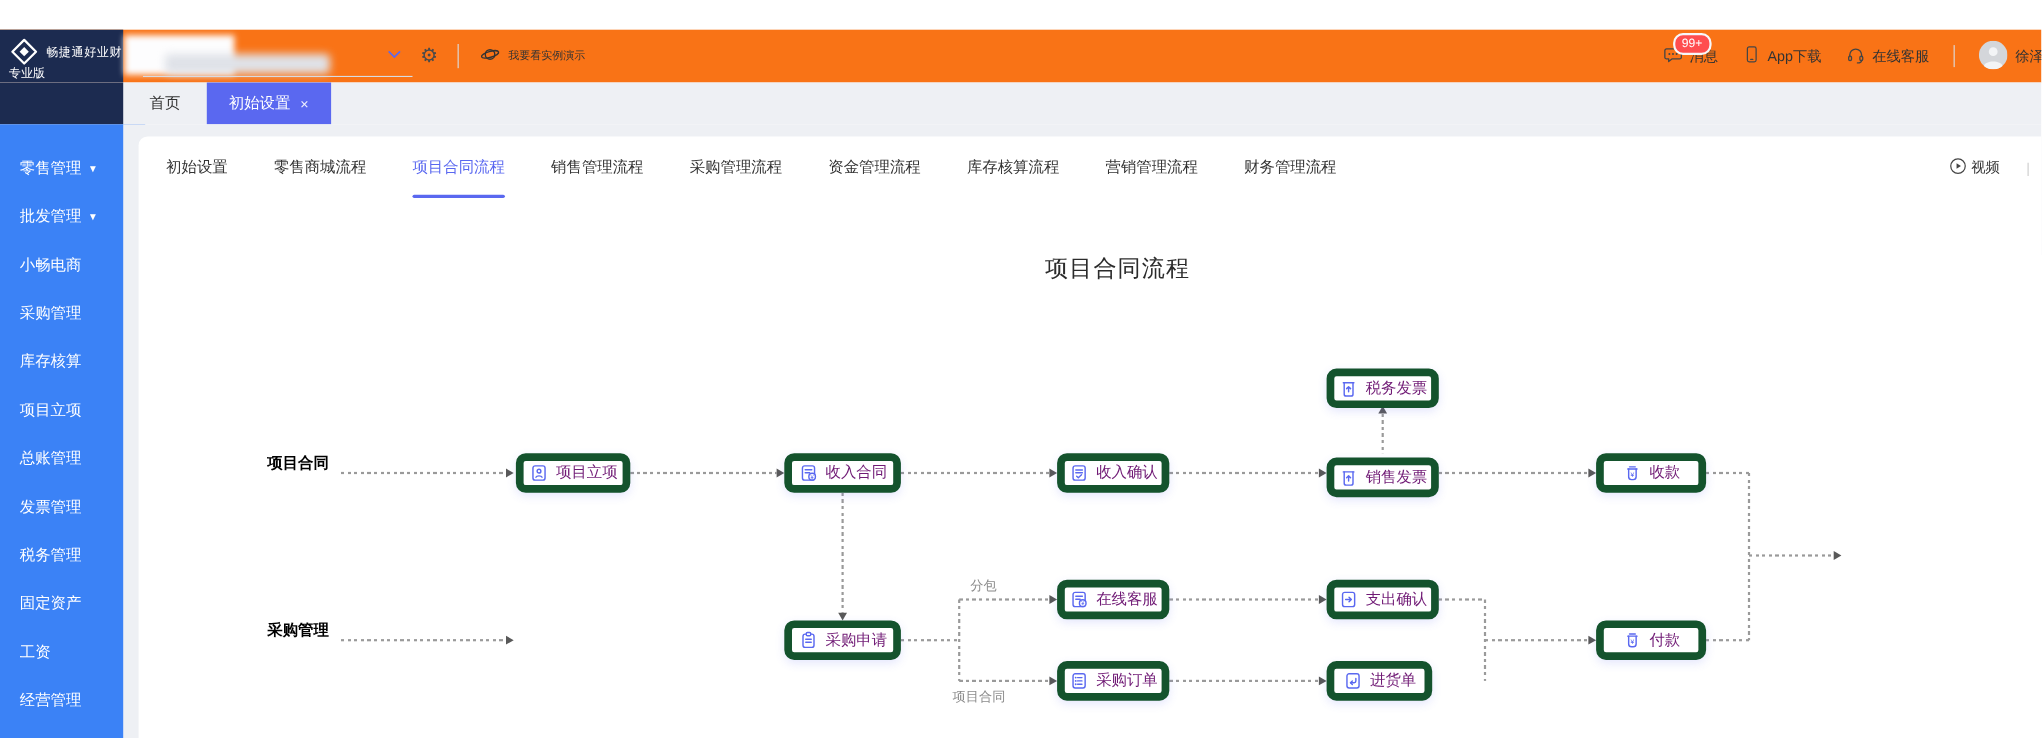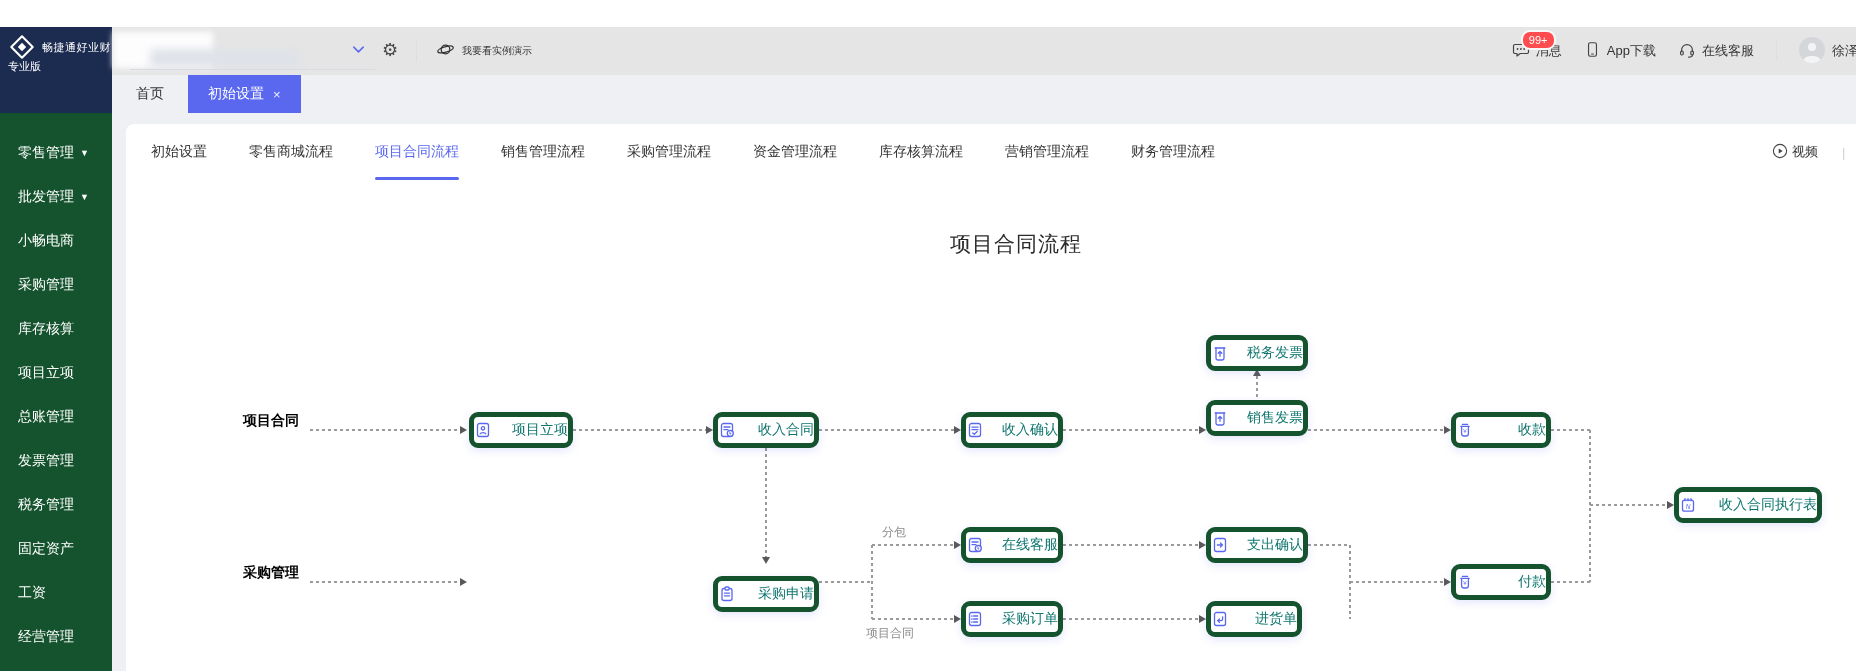--- a/index.html
+++ b/index.html
@@ -3,21 +3,21 @@
 <meta charset="utf-8">
 <style>
   * { margin:0; padding:0; box-sizing:border-box; }
   body { font-family:"Liberation Sans","DejaVu Sans",sans-serif; background:#fff; }
   .screen { position:relative; width:1856px; height:671px; overflow:hidden; background:#fff; }
 
   
   .browser-strip { position:absolute; left:0; top:0; width:100%; height:27px; background:#ffffff; }
 
   
-  .header { position:absolute; left:0; top:27px; width:100%; height:48px; background:#e5e5e5; }
+  .header { position:absolute; left:0; top:27px; width:100%; height:48px; background:#f97316; }
   .logo-block { position:absolute; left:0; top:0; width:112px; height:48px; background:#1c2b50; color:#fff; }
   .logo-glyph { position:absolute; left:8px; top:6px; }
   .brand-name { position:absolute; left:42px; top:13px; font-size:11px; color:#fff; white-space:nowrap; letter-spacing:.5px; }
   .brand-edition { position:absolute; left:8px; top:32px; font-size:11px; color:#fff; }
   .blur-a { position:absolute; left:113px; top:5px; width:100px; height:36px; background:#fdfdfe; filter:blur(3px); }
   .blur-b { position:absolute; left:150px; top:22px; width:150px; height:18px; background:#dfe2e8; filter:blur(4px); border-radius:4px; }
   .select-underline { position:absolute; left:130px; top:42px; width:245px; height:1px; background:#d8dbe2; }
   .hdr-chevron { position:absolute; left:350px; top:14px; }
   .hdr-gear { position:absolute; left:382px; top:9px; font-size:18px; color:#4a4a4a; line-height:28px; cursor:pointer; }
   .hdr-div1 { position:absolute; left:416px; top:13px; width:1px; height:22px; background:#dcdee3; }
@@ -31,21 +31,21 @@
 
   
   .tab-strip { position:absolute; left:0; top:75px; width:100%; height:38px; background:#eef0f4; }
   .tab-strip .sidebar-corner { position:absolute; left:0; top:0; width:112px; height:38px; background:#1c2b50; }
   .wtabs { position:absolute; left:112px; top:0; height:38px; display:flex; }
   .wtab { height:38px; display:flex; align-items:center; justify-content:center; padding:0 24px; font-size:14px; color:#333; cursor:pointer; }
   .wtab.active { background:#5a68f0; color:#fff; padding:0 20px; }
   .wtab .close { margin-left:9px; font-size:13px; opacity:.9; }
 
   
-  .sidebar { position:absolute; left:0; top:113px; width:132px; height:558px; background:#14532d; }
+  .sidebar { position:absolute; left:0; top:113px; width:132px; height:558px; background:#3b82f6; }
   .side-item { height:44px; line-height:44px; padding-left:18px; color:#ffffff; font-size:14px; font-weight:500; cursor:pointer; white-space:nowrap; }
   .side-item .arr { font-size:9px; margin-left:6px; vertical-align:1px; }
   .side-list { padding-top:17px; }
 
   
   .main { position:absolute; left:112px; top:113px; width:1744px; height:558px; background:#eef0f4; }
   .card { position:absolute; left:14px; top:11px; width:1730px; height:547px; background:#ffffff; border-radius:8px 0 0 0; overflow:hidden; }
 
   
   .flow-tabs { position:absolute; left:0; top:0; width:100%; height:56px; display:flex; align-items:center; gap:42px; padding-left:25px; }
@@ -53,21 +53,21 @@
   .ftab.active { color:#5a68f0; }
   .ftab.active::after { content:""; position:absolute; left:0; right:0; bottom:0; height:3px; background:#5a68f0; border-radius:2px; }
   .tab-actions { position:absolute; left:1646px; top:0; height:56px; display:flex; align-items:center; gap:22px; font-size:13px; color:#333; white-space:nowrap; }
   .tab-actions .sep { color:#d0d0d0; margin:0 2px; }
   .tab-actions .act { display:flex; align-items:center; gap:4px; cursor:pointer; }
 
   
   .canvas { position:absolute; left:0; top:0; width:1730px; height:547px; }
   .diagram-title { position:absolute; left:0; top:106px; width:1780px; text-align:center; font-size:21px; color:#2b2b2b; font-weight:500; letter-spacing:1px; }
   .lane-label { position:absolute; font-size:14px; font-weight:600; color:#000000; white-space:nowrap; }
-  .node { position:absolute; height:36px; background:#fff; border:5px solid #14532d; border-radius:9px; box-shadow:0 3px 9px rgba(93,107,240,.16); display:flex; align-items:center; justify-content:space-between; gap:7px; font-size:14px; color:#0f766e; cursor:pointer; white-space:nowrap; }
+  .node { position:absolute; height:36px; background:#fff; border:7px solid #14532d; border-radius:9px; box-shadow:0 3px 9px rgba(93,107,240,.16); display:flex; align-items:center; justify-content:center; gap:7px; font-size:14px; color:#701a75; cursor:pointer; white-space:nowrap; }
   .node svg { flex:0 0 auto; }
   .seg { position:absolute; }
   .seg-h { height:2px; background-image:repeating-linear-gradient(to right,#9a9a9a 0,#9a9a9a 3px,transparent 3px,transparent 6px); }
   .seg-v { width:2px; background-image:repeating-linear-gradient(to bottom,#9a9a9a 0,#9a9a9a 3px,transparent 3px,transparent 6px); }
   .head { position:absolute; width:0; height:0; }
   .head-right { border-top:4px solid transparent; border-bottom:4px solid transparent; border-left:7px solid #595959; }
   .head-up    { border-left:4px solid transparent; border-right:4px solid transparent; border-bottom:7px solid #595959; }
   .head-down  { border-left:4px solid transparent; border-right:4px solid transparent; border-top:7px solid #595959; }
   .edge-label { position:absolute; font-size:12px; color:#8c8c8c; white-space:nowrap; }
 </style>
@@ -283,21 +283,21 @@
           <div class="node" style="left: 835px; top: 288px; width: 102px;">
             <span style="display: inline-flex;">
               <svg width="18" height="18" viewBox="0 0 18 18" fill="none" stroke="#5a68f0" stroke-width="1.3" stroke-linecap="round" stroke-linejoin="round">
                 <rect x="3.5" y="2.5" width="11" height="13" rx="2"></rect>
                 <path d="M6 6.2h6M6 8.7h6"></path>
                 <path d="M6.8 11.9l1.5 1.4 2.9-2.8"></path>
               </svg>
             </span>
             <span>收入确认</span>
           </div>
-          <div class="node" style="left: 1080px; top: 276px; width: 102px;">
+          <div class="node" style="left: 1080px; top: 292px; width: 102px;">
             <span style="display: inline-flex;">
               <svg width="18" height="18" viewBox="0 0 18 18" fill="none" stroke="#5a68f0" stroke-width="1.3" stroke-linecap="round" stroke-linejoin="round">
                 <path d="M4.2 4h9.6"></path>
                 <path d="M5 4v10.3a1.7 1.7 0 0 0 1.7 1.7h4.6a1.7 1.7 0 0 0 1.7-1.7V4"></path>
                 <path d="M9 12.2V7.6M7.2 9.3L9 7.5l1.8 1.8"></path>
               </svg>
             </span>
             <span>销售发票</span>
           </div>
           <div class="node" style="left: 1325px; top: 288px; width: 100px;">
@@ -314,31 +314,21 @@
           <div class="node" style="left: 1080px; top: 211px; width: 102px;">
             <span style="display: inline-flex;">
               <svg width="18" height="18" viewBox="0 0 18 18" fill="none" stroke="#5a68f0" stroke-width="1.3" stroke-linecap="round" stroke-linejoin="round">
                 <path d="M4.2 4h9.6"></path>
                 <path d="M5 4v10.3a1.7 1.7 0 0 0 1.7 1.7h4.6a1.7 1.7 0 0 0 1.7-1.7V4"></path>
                 <path d="M9 12.2V7.6M7.2 9.3L9 7.5l1.8 1.8"></path>
               </svg>
             </span>
             <span>税务发票</span>
           </div>
-          <div class="node" style="left: 1548px; top: 363px; width: 148px;">
-            <span style="display: inline-flex;">
-              <svg width="18" height="18" viewBox="0 0 18 18" fill="none" stroke="#5a68f0" stroke-width="1.3" stroke-linecap="round" stroke-linejoin="round">
-                <rect x="3.5" y="4.2" width="11" height="11" rx="2"></rect>
-                <path d="M6 2.6v2.2M9 2.6v2.2M12 2.6v2.2"></path>
-                <text x="9" y="12.6" text-anchor="middle" font-size="6.5" font-style="italic" fill="#5a68f0" stroke="none">N</text>
-              </svg>
-            </span>
-            <span>收入合同执行表</span>
-          </div>
-          <div class="node" style="left: 587px; top: 440px; width: 106px; margin-top: 12px;">
+          <div class="node" style="left: 587px; top: 440px; width: 106px;">
             <span style="display: inline-flex;">
               <svg width="18" height="18" viewBox="0 0 18 18" fill="none" stroke="#5a68f0" stroke-width="1.3" stroke-linecap="round" stroke-linejoin="round">
                 <rect x="4" y="3.5" width="10" height="12" rx="2"></rect>
                 <rect x="7" y="2" width="4" height="3" rx="1" fill="#fff"></rect>
                 <path d="M6.5 8.2h5M6.5 10.8h5"></path>
               </svg>
             </span>
             <span>采购申请</span>
           </div>
           <div class="node" style="left: 835px; top: 403px; width: 102px;">

